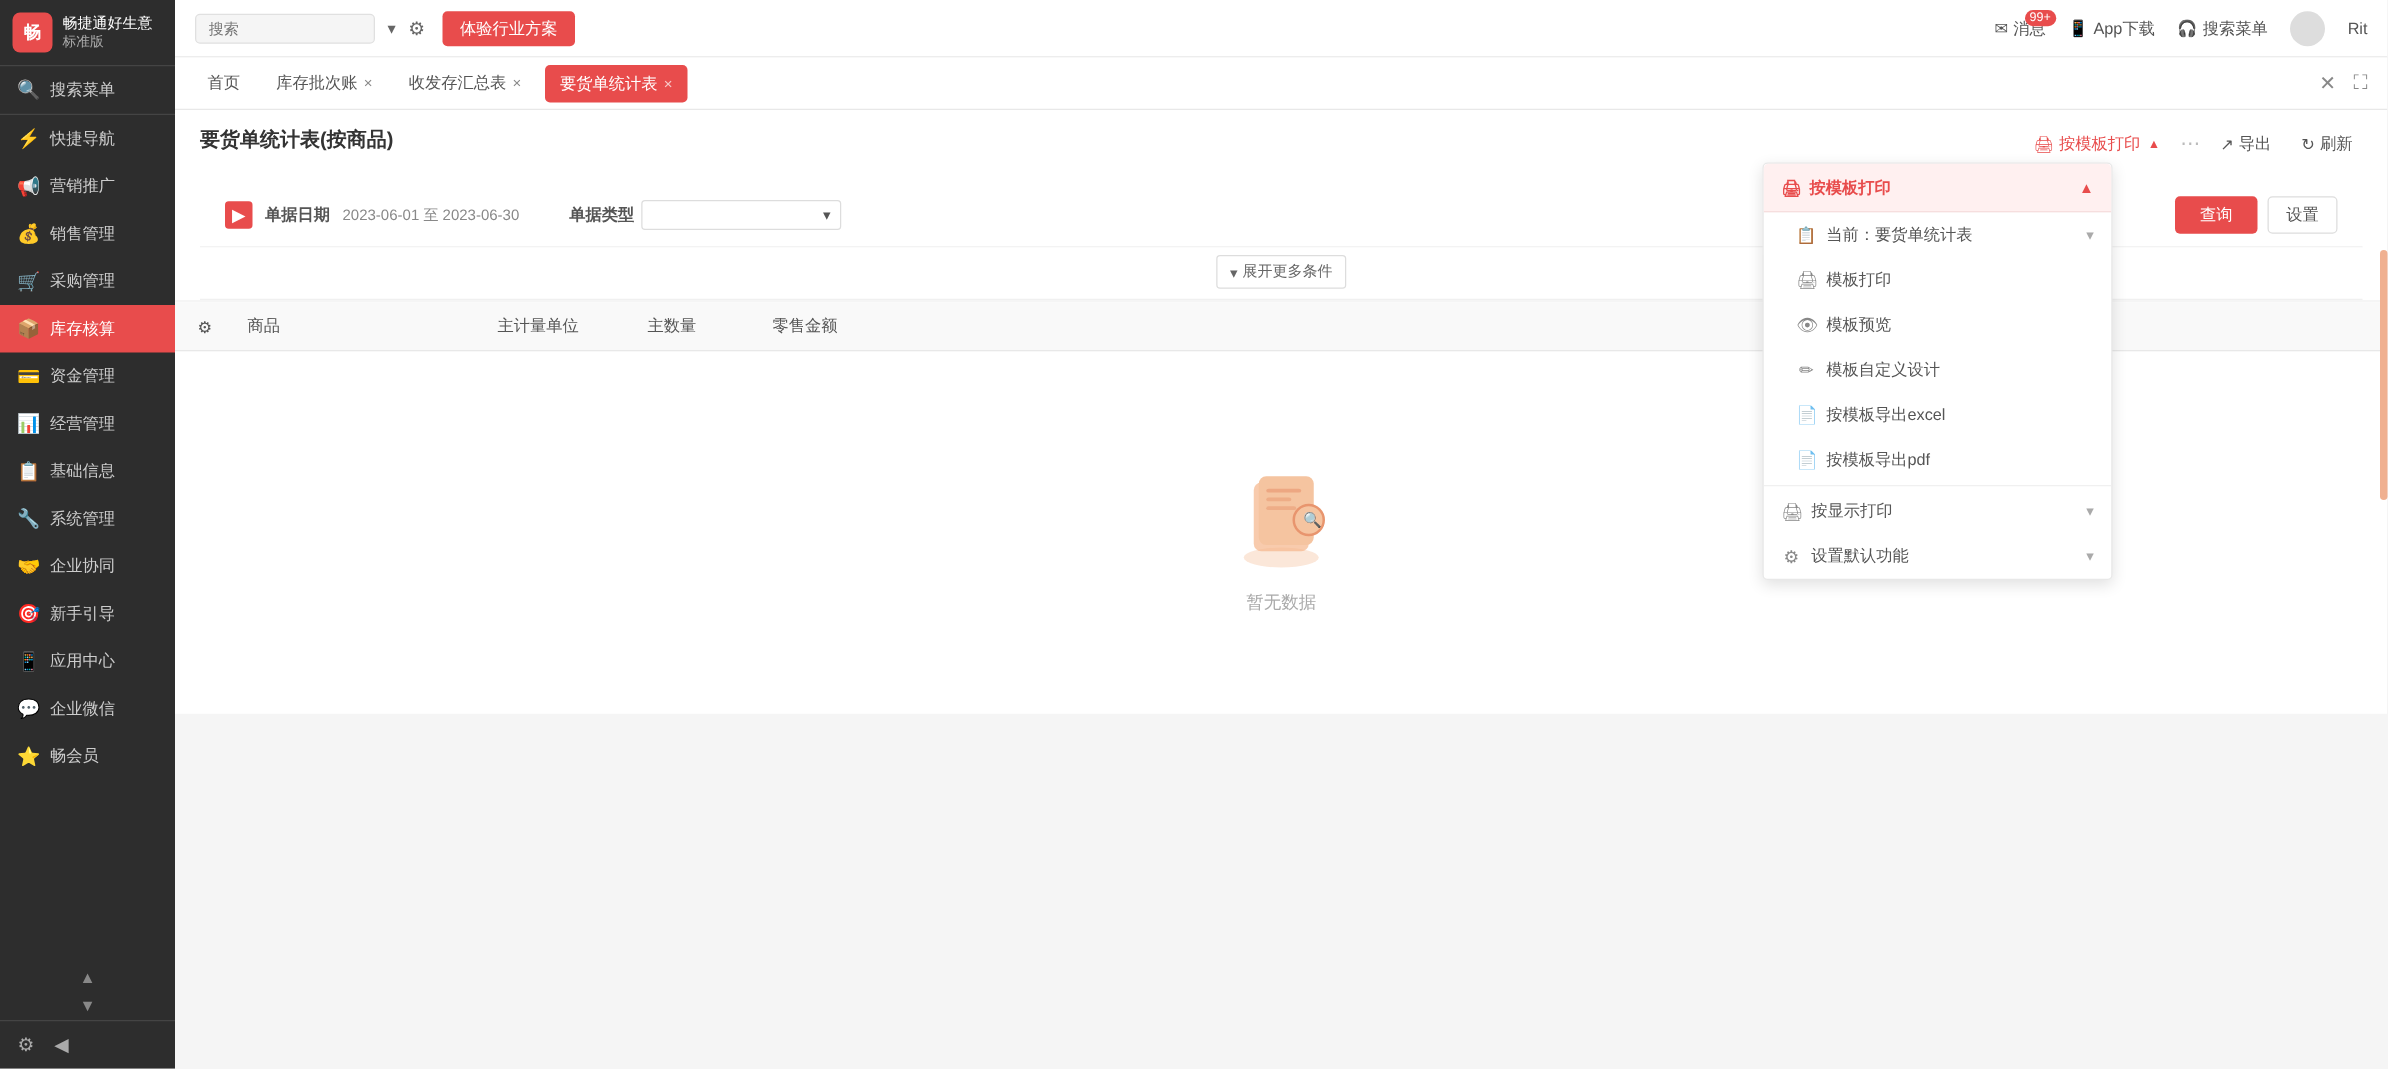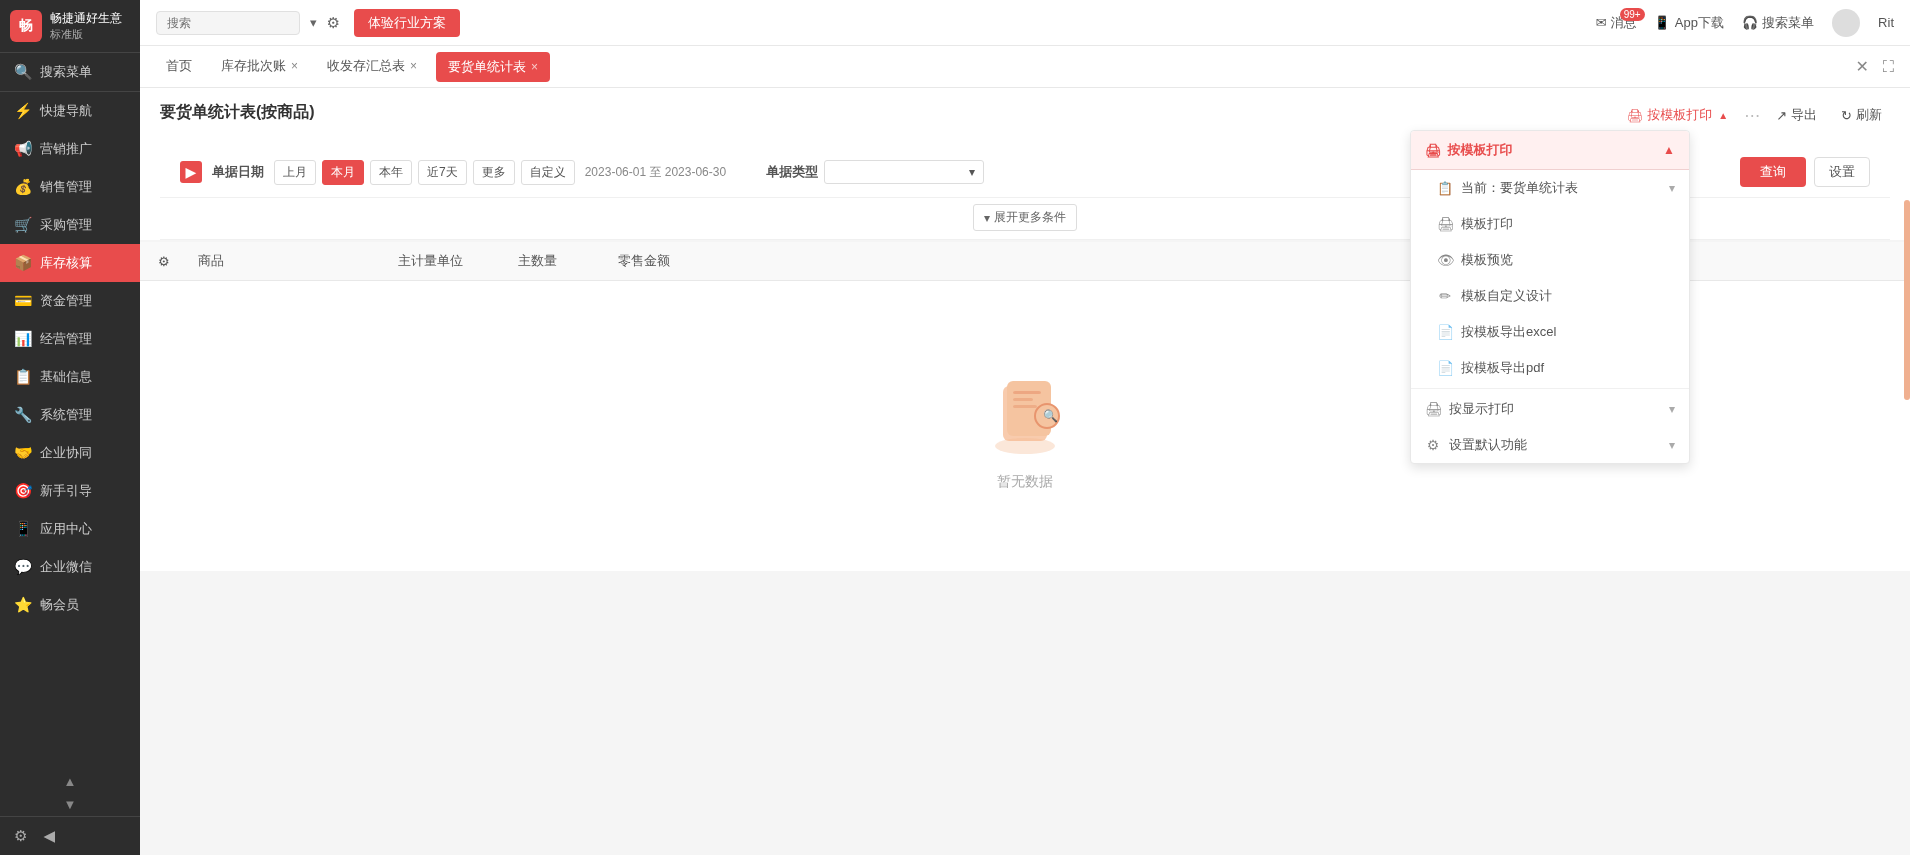--- a/index.html
+++ b/index.html
@@ -543,28 +543,20 @@
           <button class="refresh-btn">
             <span>↻</span>
             <span>刷新</span>
           </button>
         </div>
       </div>
 
       <div class="filter-bar">
         <button class="filter-toggle-btn">▶</button>
         <span class="filter-label">单据日期</span>
-        <div class="filter-date-group">
-          <button class="date-btn">上月</button>
-          <button class="date-btn active">本月</button>
-          <button class="date-btn">本年</button>
-          <button class="date-btn">近7天</button>
-          <button class="date-btn">更多</button>
-          <button class="date-btn">自定义</button>
-        </div>
         <span class="date-range-text">2023-06-01 至 2023-06-30</span>
         <div style="margin-left: 30px; display:flex; align-items:center; gap:6px;">
           <span class="filter-label">单据类型</span>
           <div class="filter-type-select">
             <span></span>
             <span>▾</span>
           </div>
         </div>
         <div style="margin-left:auto; display:flex; align-items:flex-end; gap:8px;">
           <button class="query-btn">查询</button>

